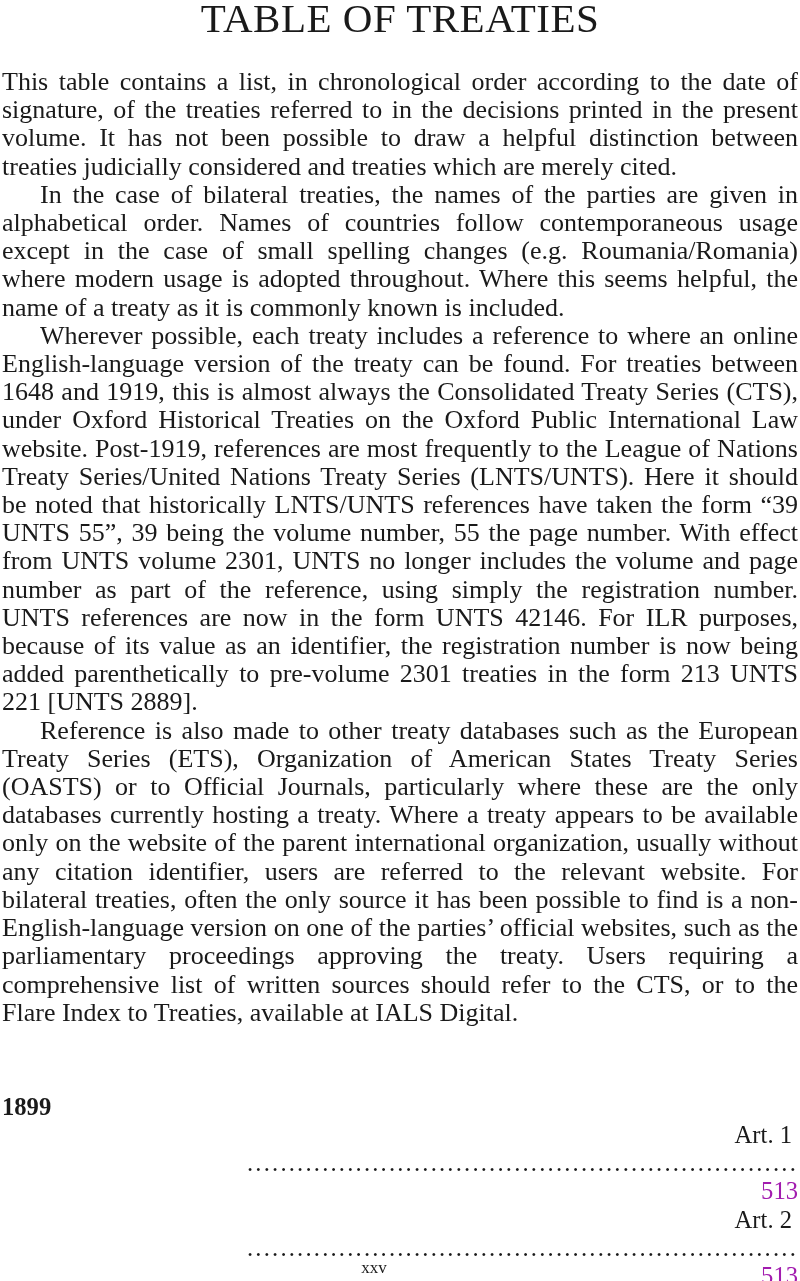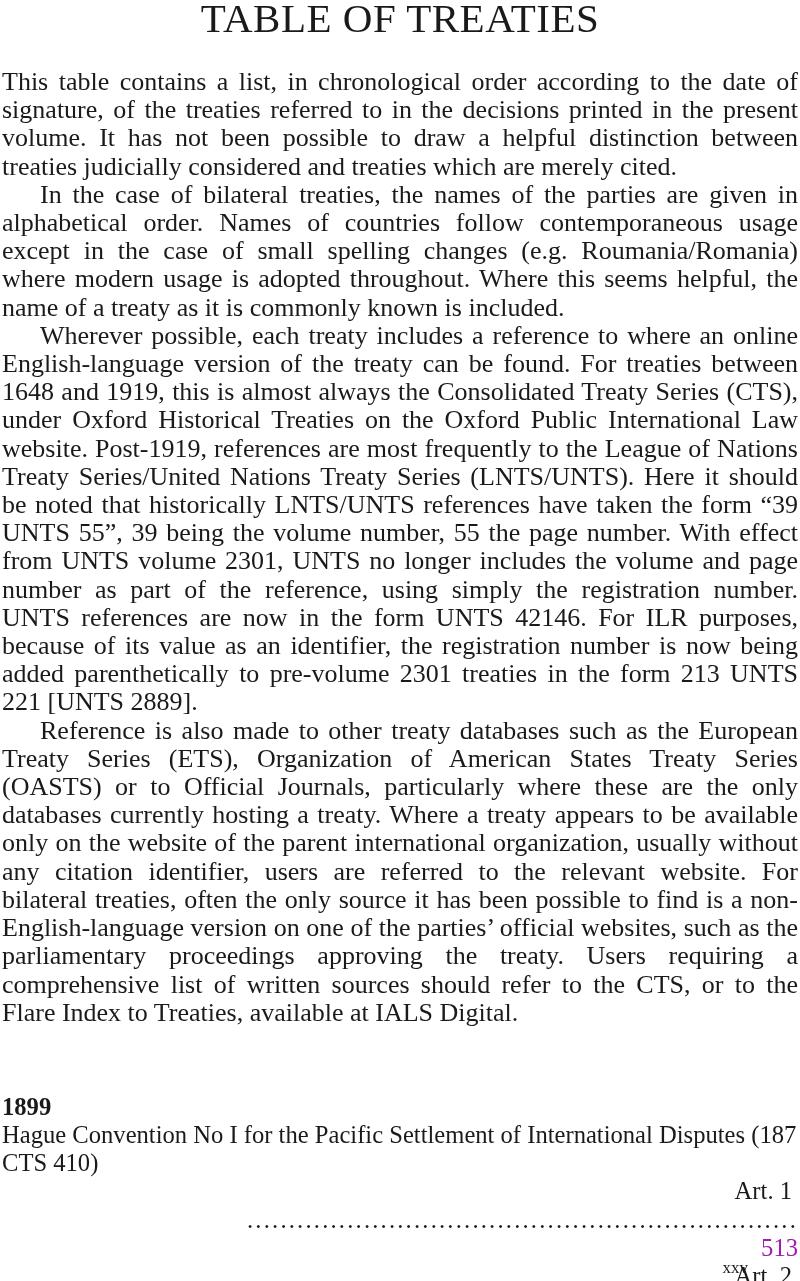--- a/index.html
+++ b/index.html
@@ -90,42 +90,41 @@
       flex: none;
       color: #a21caf;
       padding-left: 6px;
       cursor: pointer;
     }
     .folio {
       position: absolute;
       top: 1258px;
       left: 0;
       width: 748px;
-      text-align: right;
+      text-align: center;
       font-size: 17px;
       line-height: 20px;
     }
   </style>
 </head>
 <body>
 
 <h1 class="page-title">TABLE OF TREATIES</h1>
 
 <div class="body-text">
   <p>This table contains a list, in chronological order according to the date of signature, of the treaties referred to in the decisions printed in the present volume. It has not been possible to draw a helpful distinction between treaties judicially considered and treaties which are merely cited.</p>
   <p class="indent">In the case of bilateral treaties, the names of the parties are given in alphabetical order. Names of countries follow contemporaneous usage except in the case of small spelling changes (e.g. Roumania/Romania) where modern usage is adopted throughout. Where this seems helpful, the name of a treaty as it is commonly known is included.</p>
   <p class="indent">Wherever possible, each treaty includes a reference to where an online English-language version of the treaty can be found. For treaties between 1648 and 1919, this is almost always the Consolidated Treaty Series (CTS), under Oxford Historical Treaties on the Oxford Public International Law website. Post-1919, references are most frequently to the League of Nations Treaty Series/United Nations Treaty Series (LNTS/UNTS). Here it should be noted that historically LNTS/UNTS references have taken the form “39 UNTS 55”, 39 being the volume number, 55 the page number. With effect from UNTS volume 2301, UNTS no longer includes the volume and page number as part of the reference, using simply the registration number. UNTS references are now in the form UNTS 42146. For ILR purposes, because of its value as an identifier, the registration number is now being added parenthetically to pre-volume 2301 treaties in the form 213 UNTS 221 [UNTS 2889].</p>
   <p class="indent">Reference is also made to other treaty databases such as the European Treaty Series (ETS), Organization of American States Treaty Series (OASTS) or to Official Journals, particularly where these are the only databases cur­rently hosting a treaty. Where a treaty appears to be available only on the website of the parent international organization, usually without any citation identifier, users are referred to the relevant website. For bilateral treaties, often the only source it has been possible to find is a non-English-language version on one of the parties’ official websites, such as the parliamentary proceedings approving the treaty. Users requiring a comprehensive list of written sources should refer to the CTS, or to the Flare Index to Treaties, available at IALS Digital.</p>
 </div>
 
 <div class="year-heading">1899</div>
 
 <div class="treaty-entry">
   <div class="treaty-row">
-    <span class="treaty-title">Hague Convention No I for the Pacific Settlement of International Disputes (187 CTS 410)</span>
   </div>
   <div class="article-row">
     <span class="article-label">Art. 1</span>
     <span class="dot-leader">..................................................................</span>
     <span class="page-ref">513</span>
   </div>
   <div class="article-row">
     <span class="article-label">Art. 2</span>
     <span class="dot-leader">..................................................................</span>
     <span class="page-ref">513</span>

